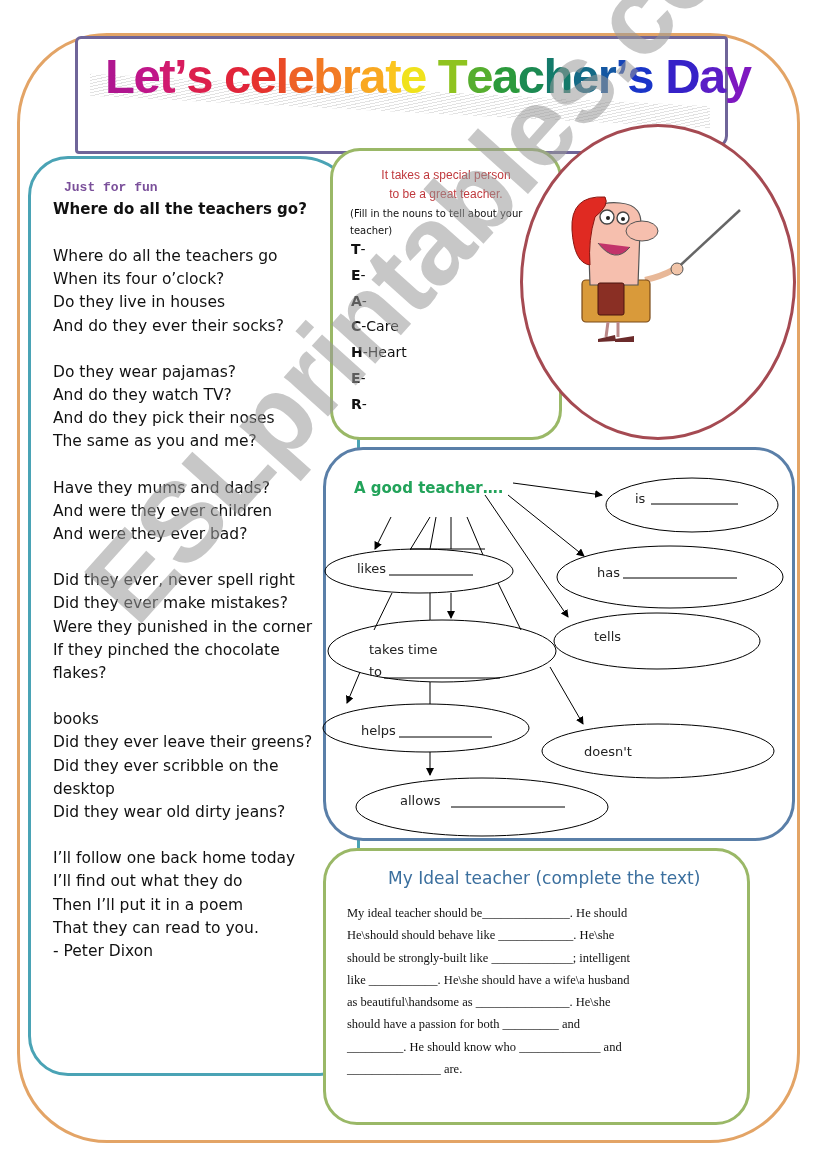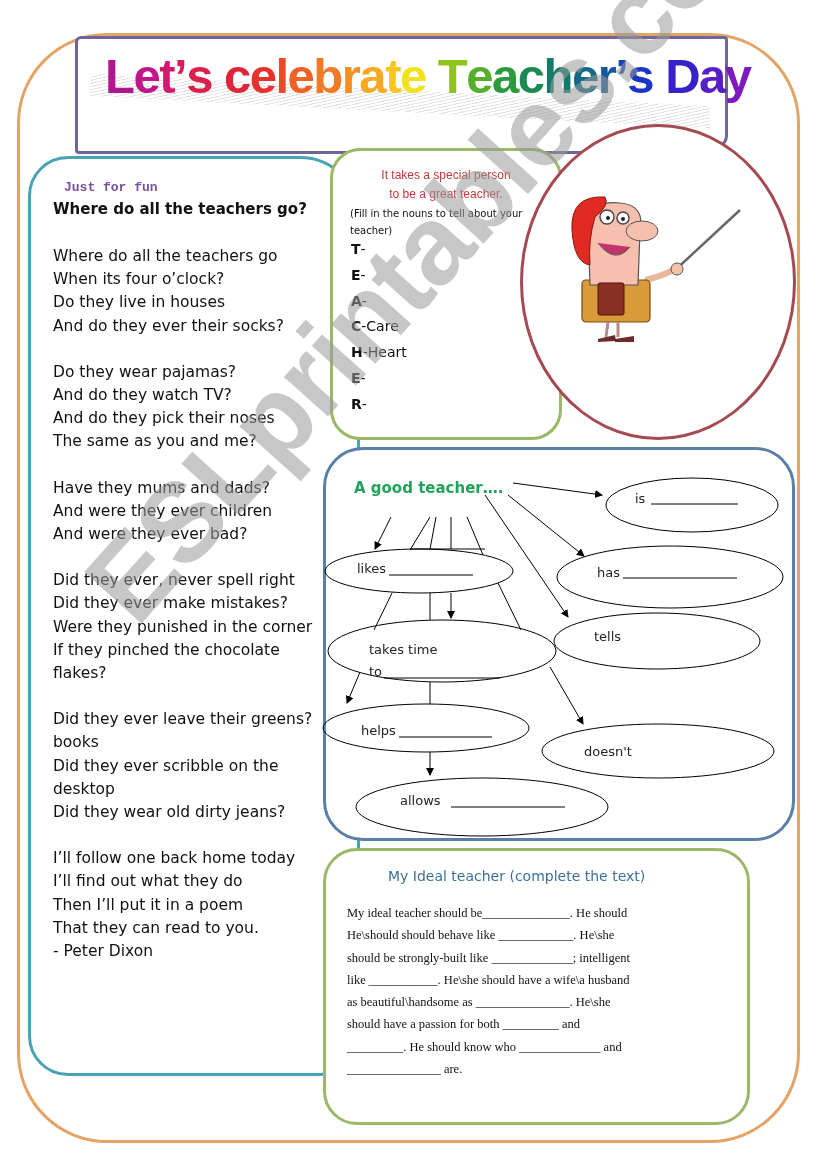--- a/index.html
+++ b/index.html
@@ -17,21 +17,21 @@
   .poem-lines .stanza { margin-bottom:23px; }
   .teach-box { left:330px; top:148px; width:232px; height:292px; border:3px solid #9ab867; border-radius:30px; background:#fff; box-sizing:border-box; }
   .teach-head { left:340px; top:166px; width:212px; text-align:center; font-family:Liberation Sans, sans-serif; font-size:12px; color:#c0393d; line-height:19px; }
   .teach-instr { left:350px; top:205px; width:190px; font-family:"DejaVu Sans", sans-serif; font-size:10px; color:#111; line-height:17px; }
   .acrostic { left:351px; top:241px; font-family:"DejaVu Sans", sans-serif; font-size:14px; color:#111; }
   .acrostic .row { height:25.8px; }
   .acrostic .letter { font-weight:bold; }
   .pic-ellipse { left:520px; top:124px; width:276px; height:316px; border:3px solid #a54a52; border-radius:50%; background:#fff; box-sizing:border-box; }
   .diagram-box { left:323px; top:447px; width:472px; height:394px; border:3px solid #5a7fa8; border-radius:40px; background:#fff; box-sizing:border-box; }
   .ideal-box { left:323px; top:848px; width:427px; height:277px; border:3px solid #9ab867; border-radius:34px; background:#fff; box-sizing:border-box; }
-  .ideal-title { left:388px; top:868px; font-family:"DejaVu Sans", sans-serif; font-size:14px; color:#3b6f9e; }
+  .ideal-title { left:388px; top:868px; font-family:"DejaVu Sans", sans-serif; font-size:17px; color:#3b6f9e; }
   .ideal-text { left:347px; top:902px; width:385px; font-family:Liberation Serif, serif; font-size:12.5px; color:#111; line-height:22.3px; }
   .ideal-text .ln { white-space:nowrap; }
   .watermark { left:60px; top:560px; font-family:"Liberation Sans", sans-serif; font-weight:bold; font-size:112px; color:#9a9a9a; opacity:0.55; transform:rotate(-48deg); transform-origin:left top; white-space:nowrap; pointer-events:none; letter-spacing:-2px; }
   svg text { font-family:"DejaVu Sans", sans-serif; }
 </style>
 </head>
 <body>
 
 <div class="abs outer-frame"></div>
 
@@ -61,22 +61,22 @@
       <div>And were they ever bad?</div>
     </div>
     <div class="stanza">
       <div>Did they ever, never spell right</div>
       <div>Did they ever make mistakes?</div>
       <div>Were they punished in the corner</div>
       <div>If they pinched the chocolate</div>
       <div>flakes?</div>
     </div>
     <div class="stanza">
+      <div>books</div>
       <div>Did they ever leave their greens?</div>
-      <div>books</div>
       <div>Did they ever scribble on the</div>
       <div>desktop</div>
       <div>Did they wear old dirty jeans?</div>
     </div>
     <div class="stanza">
       <div>I’ll follow one back home today</div>
       <div>I’ll find out what they do</div>
       <div>Then I’ll put it in a poem</div>
       <div>That they can read to you.</div>
       <div>- Peter Dixon</div>

